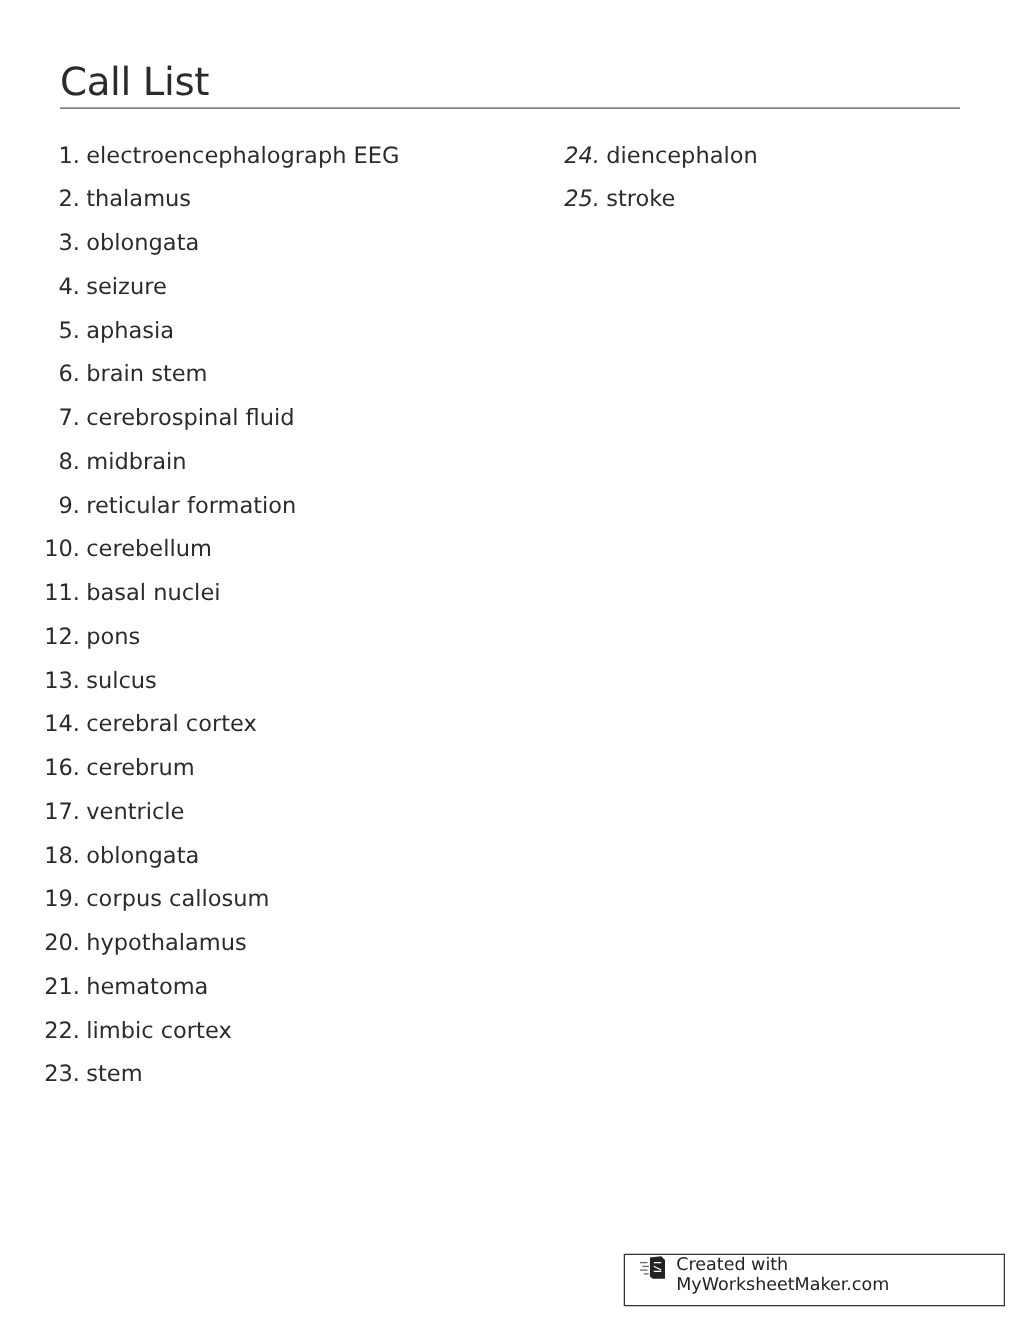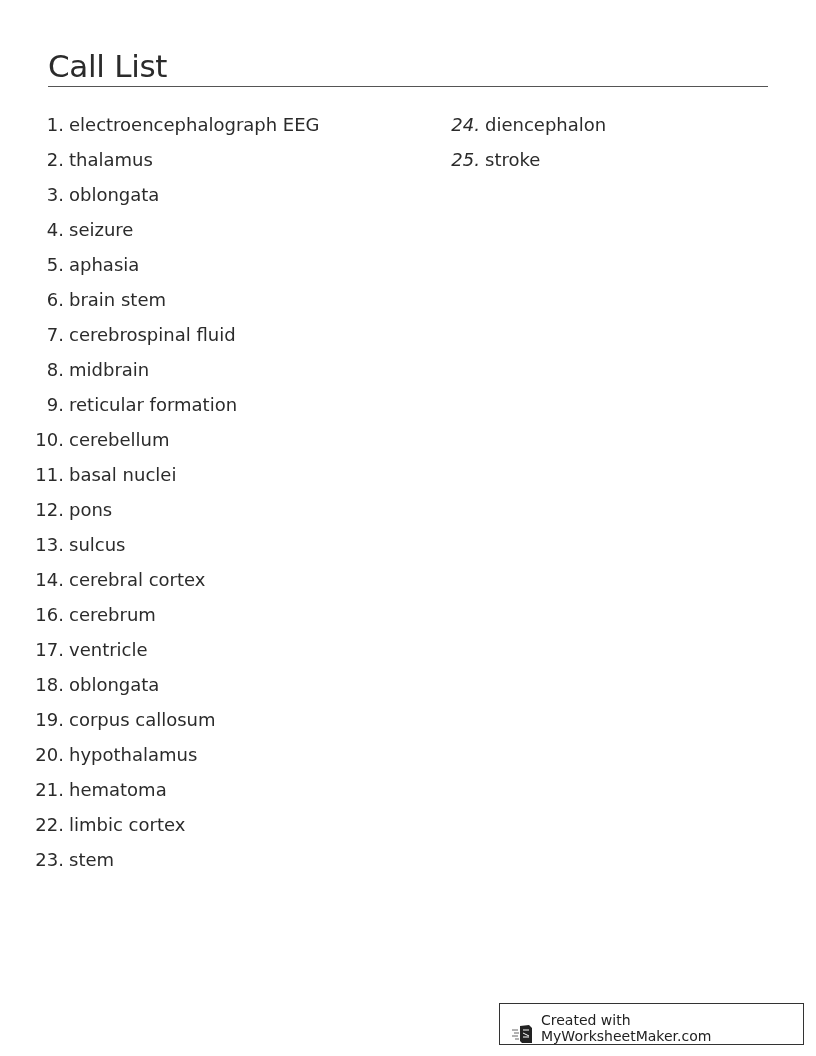--- a/index.html
+++ b/index.html
@@ -6,21 +6,21 @@
   body { width:816px; height:1056px; position:relative; overflow:hidden; font-family:"DejaVu Sans", sans-serif; color:#2b2b2b; }
   .title { position:absolute; left:48px; top:48px; font-size:31px; font-weight:normal; color:#2b2b2b; letter-spacing:-0.3px; }
   .rule { position:absolute; left:48px; top:86px; width:720px; height:1px; background:#555; }
   .col { position:absolute; top:111px; }
   .col1 { left:0; width:420px; }
   .col2 { left:420px; width:380px; }
   .item { height:35px; display:flex; align-items:flex-start; font-size:18px; line-height:28px; white-space:nowrap; }
   .num { display:inline-block; width:64px; text-align:right; padding-right:0; }
   .col2 .num { width:60px;font-style:italic; }
   .label { padding-left:5px; }
-  .footer { position:absolute; left:499px; top:1003px; width:305px; height:42px; border:1px solid #333; box-sizing:border-box; display:flex; align-items:flex-end; font-size:14px; color:#222; }
+  .footer { position:absolute; left:499px; top:1003px; width:305px; height:42px; border:1px solid #333; box-sizing:border-box; display:flex; align-items:flex-start; font-size:14px; color:#222; }
   .footer .logo { margin-left:12px; width:22px; height:20px; display:inline-block; margin-right:7px; }
 </style>
 </head>
 <body>
 
 <div class="title">Call List</div>
 <div class="rule"></div>
 
 <div class="col col1" id="col1">
     <div class="item">

